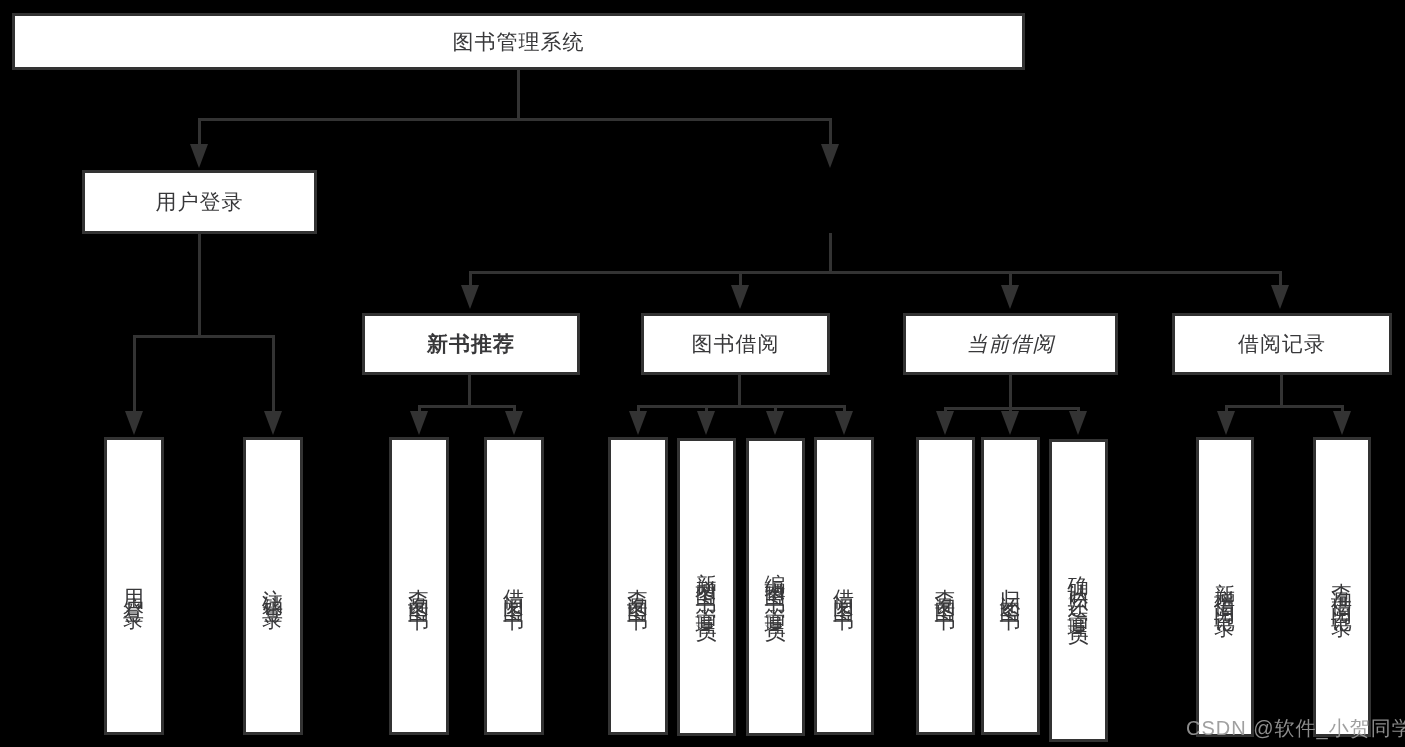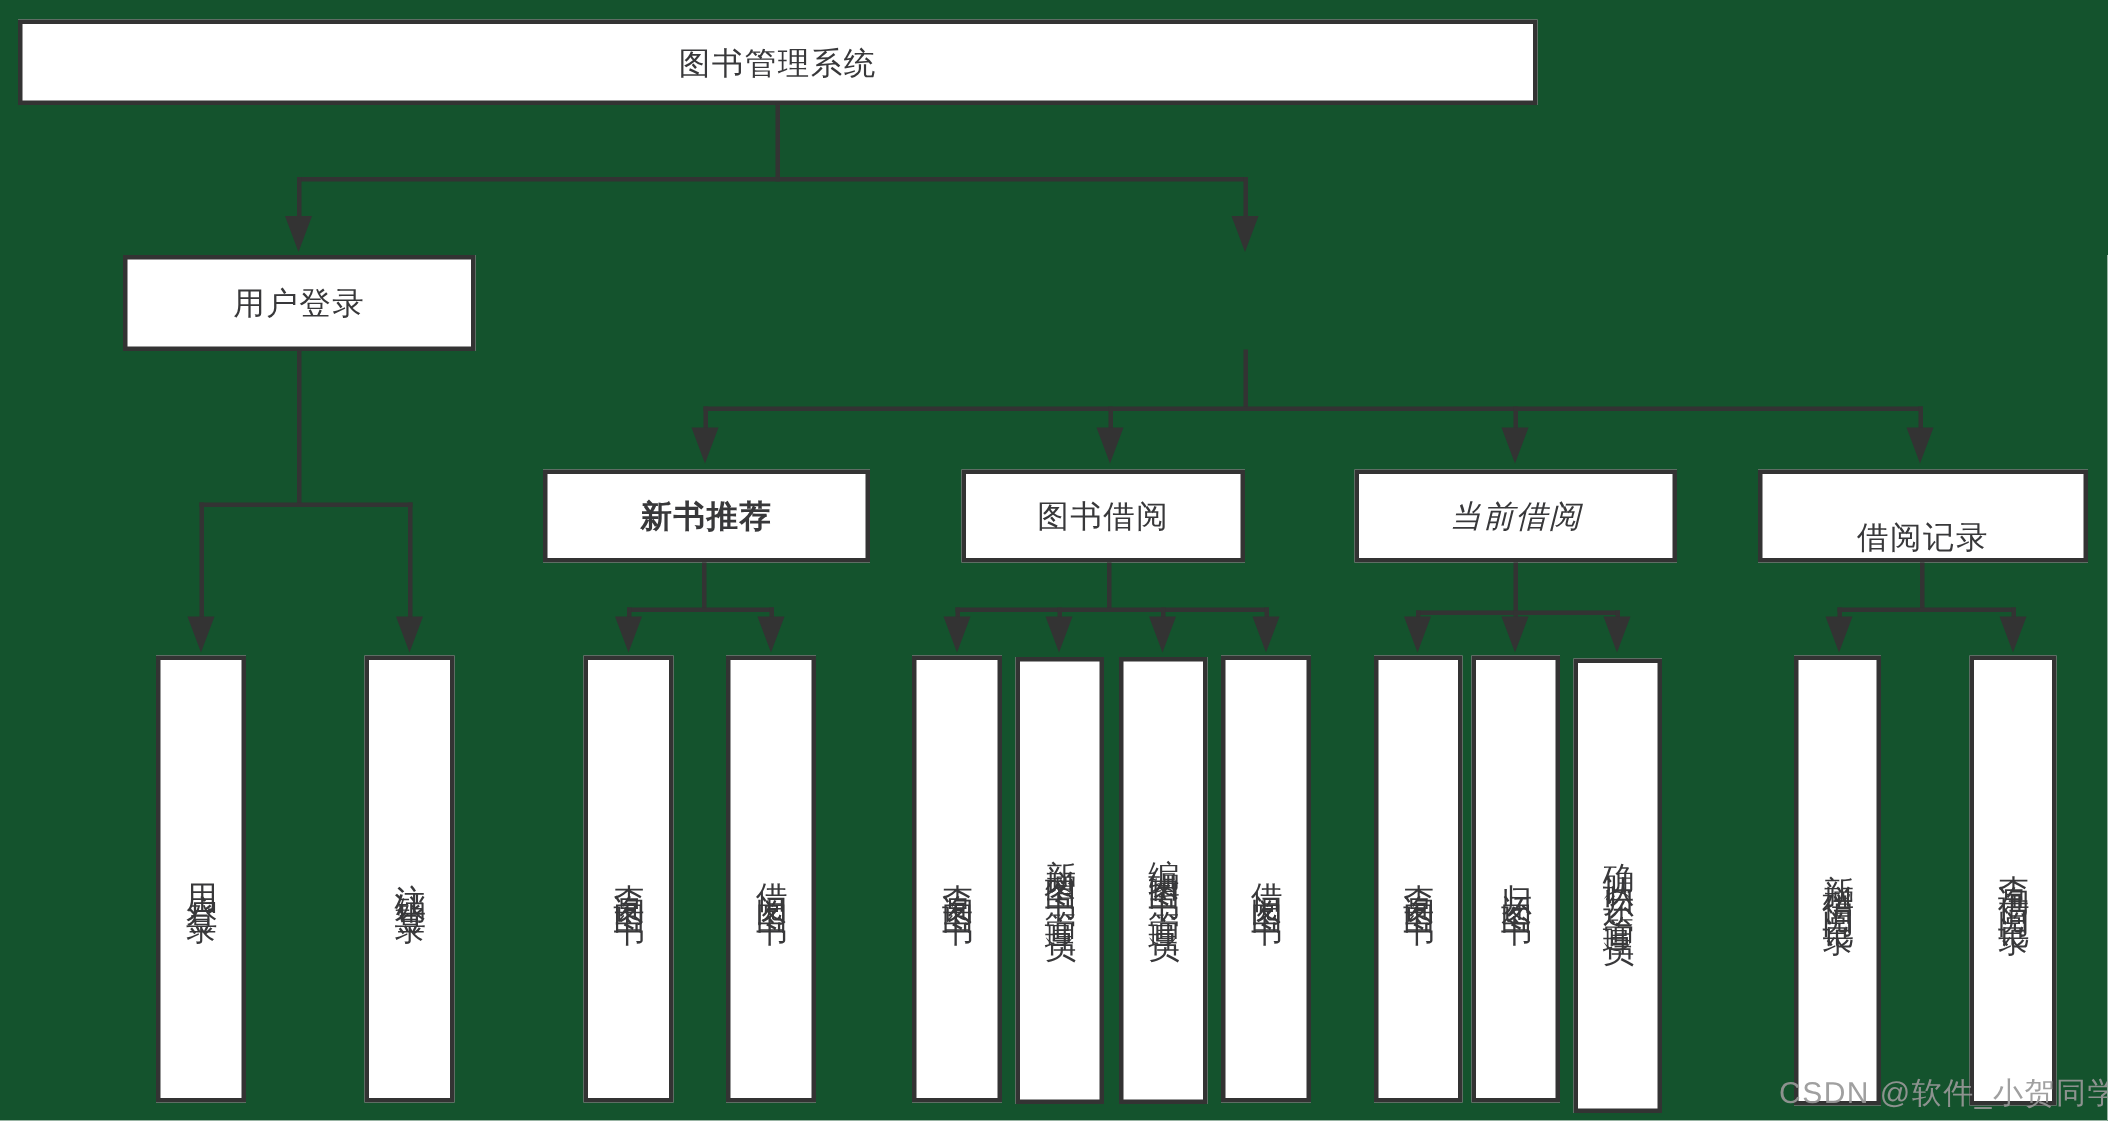--- a/index.html
+++ b/index.html
@@ -3,21 +3,21 @@
 <meta charset="utf-8">
 <style>
   * { margin: 0; padding: 0; box-sizing: border-box; }
   html, body { background: #ffffff; }
   body { font-family: "Liberation Sans", "DejaVu Sans", sans-serif; }
 
   .canvas {
     position: relative;
     width: 1405px;
     height: 747px;
-    background: #14532d;
+    background: #000000;
     overflow: hidden;
     color: #38383a;
   }
 
   
   .box {
     position: absolute;
     border: 3px solid #333333;
     background: #ffffff;
     display: flex;
@@ -97,21 +97,21 @@
 
   <div class="box" style="left:362px; top:313px; width:218px; height:62px;font-weight:bold;">
     <span>新书推荐</span>
   </div>
   <div class="box" style="left:641px; top:313px; width:189px; height:62px;font-family:Liberation Mono, monospace;">
     <span>图书借阅</span>
   </div>
   <div class="box" style="left:903px; top:313px; width:215px; height:62px;font-style:italic;">
     <span>当前借阅</span>
   </div>
-  <div class="box" style="left:1172px; top:313px; width:220px; height:62px;align-items:flex-end;">
+  <div class="box" style="left:1172px; top:313px; width:220px; height:62px;">
     <span>借阅记录</span>
   </div>
 
   <div class="vline" style="left:468px; top:375px; height:32px;"></div>
   <div class="hline" style="left:418px; top:405px; width:98px;"></div>
   <div class="vline" style="left:418px; top:405px; height:10px;"></div>
   <div class="arrow" style="left:410px; top:411px;"></div>
   <div class="vline" style="left:513px; top:405px; height:10px;"></div>
   <div class="arrow" style="left:505px; top:411px;"></div>
 

